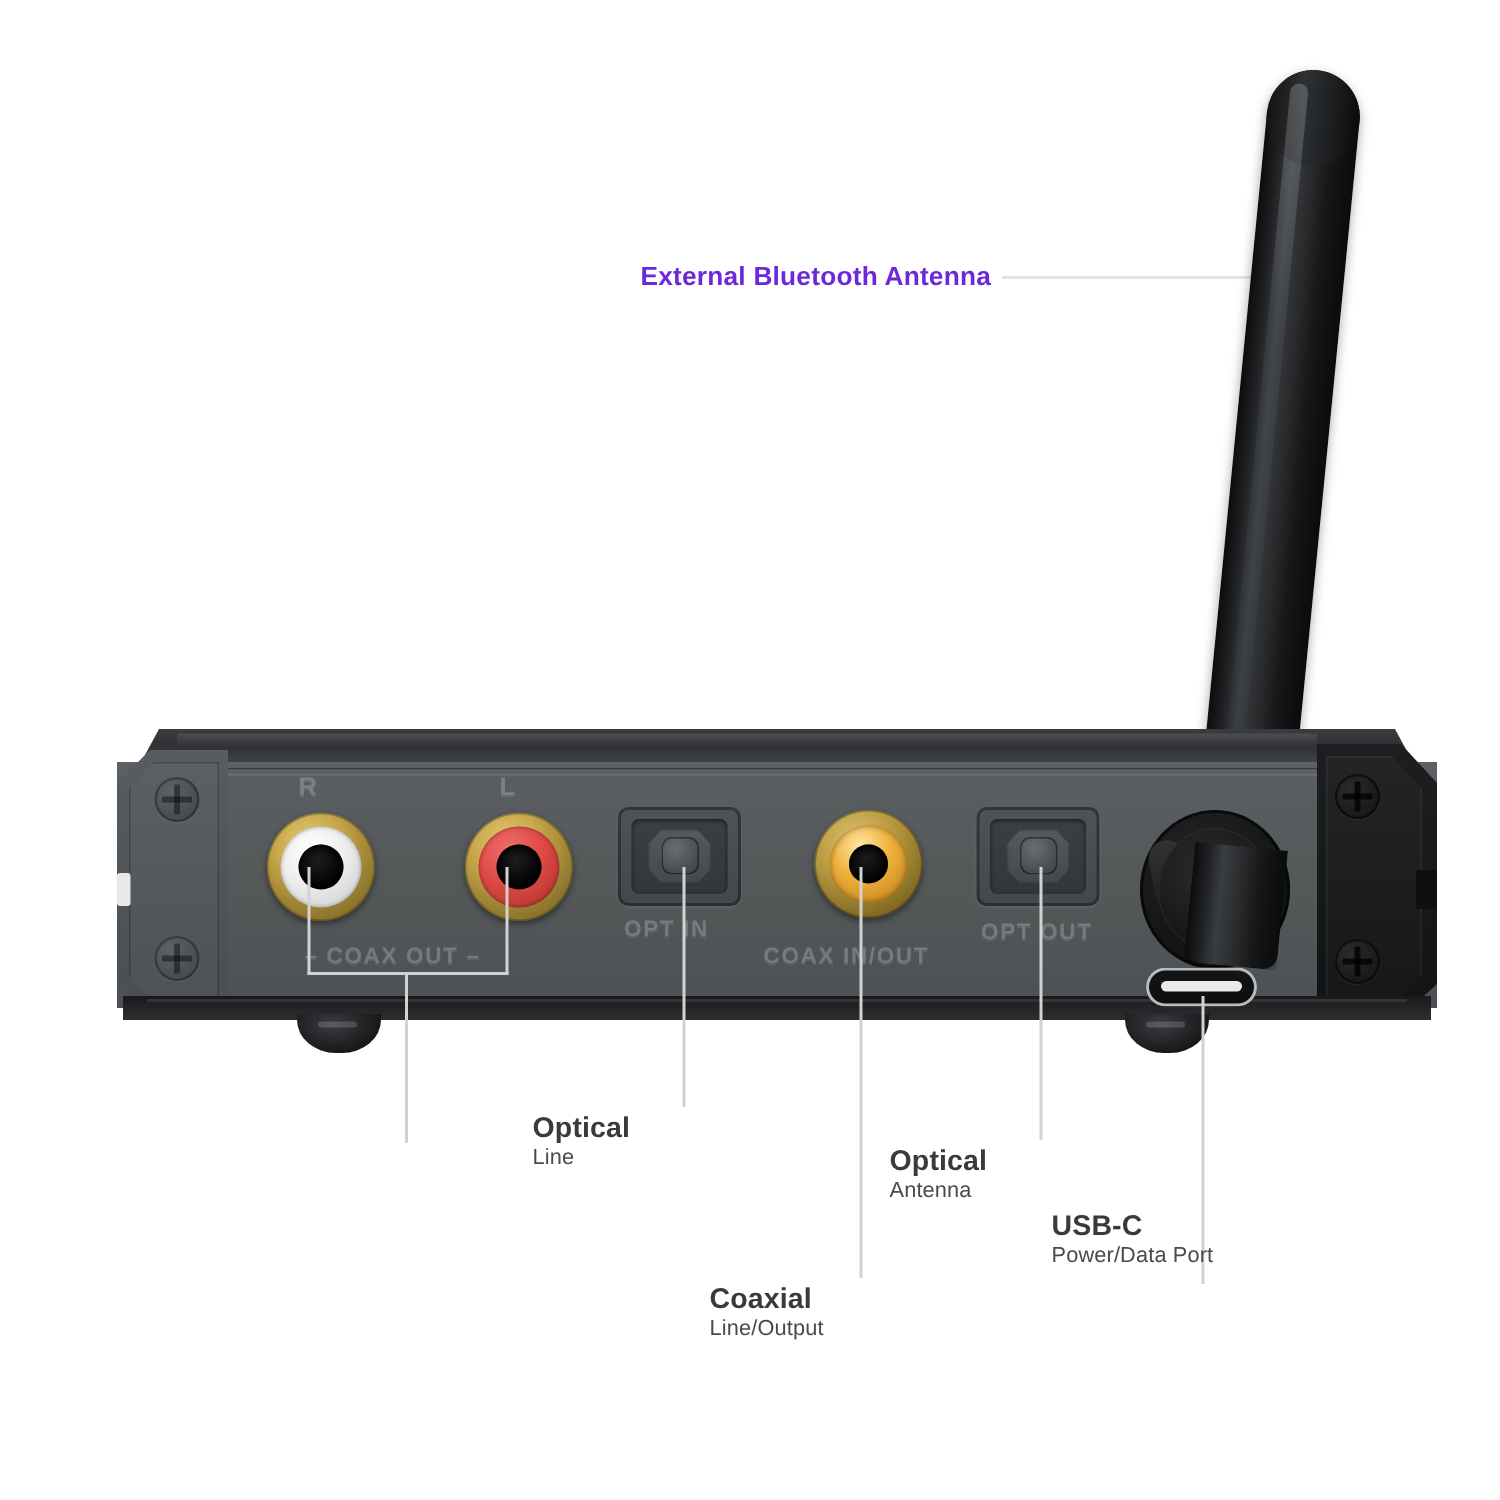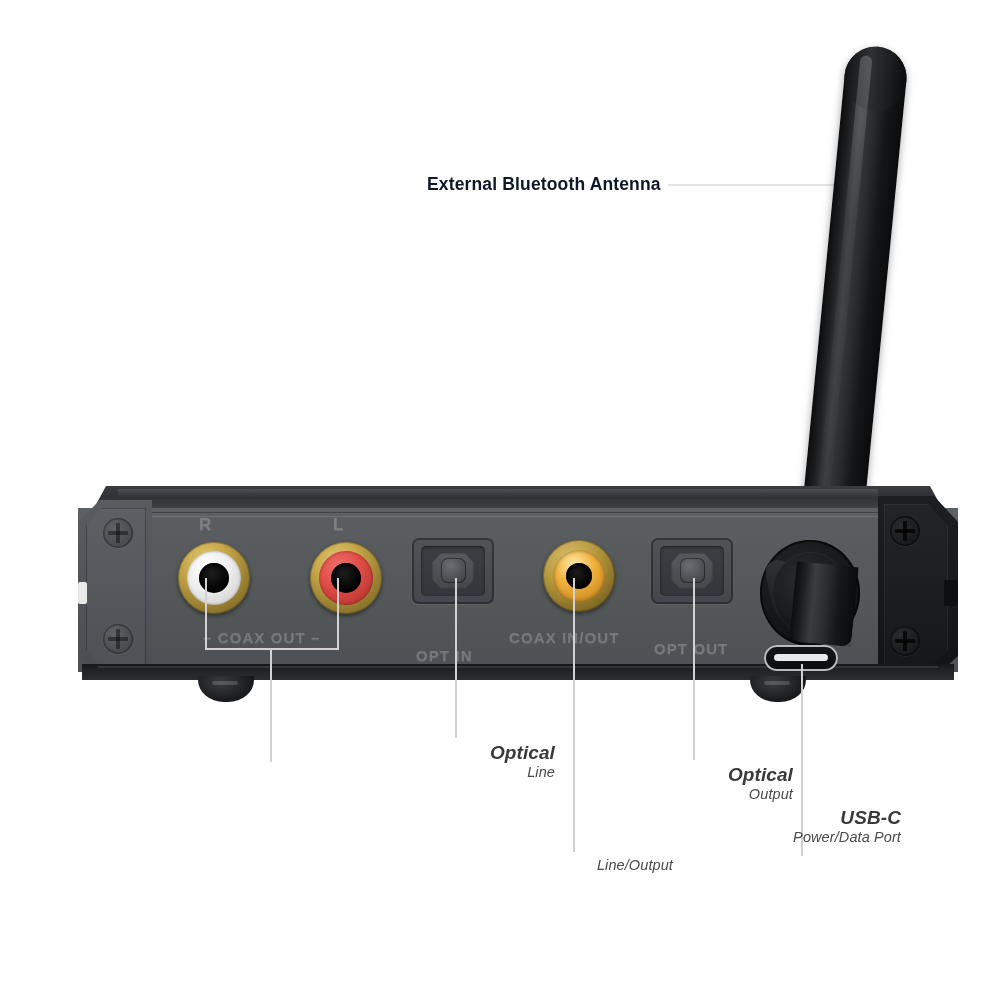--- a/index.html
+++ b/index.html
@@ -6,31 +6,31 @@
   body{
     width:1000px;height:1000px;
     background:#ffffff;
     font-family:"Liberation Sans", sans-serif;
     overflow:hidden;
     position:relative;
   }
   #stage{position:absolute;inset:0;width:1000px;height:1000px;}
 
   
-  .callout{position:absolute;text-align:right;white-space:nowrap;font-style:italic;}
+  .callout{position:absolute;text-align:left;white-space:nowrap;}
   .callout .c-title{
     font-size:19px;font-weight:bold;color:#3a3a3c;line-height:1.12;
     letter-spacing:.1px;
   }
   .callout .c-sub{
     font-size:14.5px;font-weight:normal;color:#4a4a4c;line-height:1.3;
     letter-spacing:.1px;
   }
   .antenna-label{
-    position:absolute;font-size:17.5px;font-weight:bold;color:#0f172a;
+    position:absolute;font-size:17.5px;font-weight:bold;color:#6d28d9;
     white-space:nowrap;letter-spacing:.15px;
   }
 
   
   .lead{position:absolute;background:#d2d2d2;}
   .lead-v{width:2px;}
   .lead-h{height:2px;}
   .lead-strong{background:#e4e4e4;}
 
   
@@ -304,34 +304,34 @@
       <div class="hole"></div>
     </div>
 
     <div class="silk" style="left:125px;top:143px;">– COAX OUT –</div>
 
     <div class="opt" style="left:334px;top:52px;">
       <div class="bay"></div>
       <div class="shutter"></div>
       <div class="nub"></div>
     </div>
-    <div class="silk" style="left:338px;top:125px;margin-top:36px;">OPT IN</div>
+    <div class="silk" style="left:338px;top:125px;">OPT IN</div>
 
     <div class="coax" style="left:465px;top:54px;">
       <div class="ring"></div>
       <div class="hole"></div>
     </div>
     <div class="silk" style="left:431px;top:143px;">COAX IN/OUT</div>
 
     <div class="opt" style="left:573px;top:52px;">
       <div class="bay"></div>
       <div class="shutter"></div>
       <div class="nub"></div>
     </div>
-    <div class="silk" style="left:576px;top:154px;">OPT OUT</div>
+    <div class="silk" style="left:576px;top:127px;">OPT OUT</div>
 
     <div class="bottom-rail"></div>
     <div class="rail-hi"></div>
     <div class="foot" style="left:120px;"></div>
     <div class="foot" style="left:672px;"></div>
   </div>
 
   <div class="ant-hinge"></div>
   <div class="ant-hinge-slot"></div>
   <div class="ant-hinge-in"></div>
@@ -358,26 +358,27 @@
 
   <div class="lead lead-v" style="left:801px;top:664px;height:192px;"></div>
 
 
   <div class="callout" style="left:355px;top:742px;width:200px;">
     <div class="c-title">Optical</div>
     <div class="c-sub">Line</div>
   </div>
 
   <div class="callout" style="left:473px;top:856px;width:200px;">
+    <div class="c-title">Coaxial</div>
     <div class="c-sub">Line/Output</div>
   </div>
 
   <div class="callout" style="left:593px;top:764px;width:200px;">
     <div class="c-title">Optical</div>
-    <div class="c-sub">Output</div>
+    <div class="c-sub">Antenna</div>
   </div>
 
   <div class="callout" style="left:701px;top:807px;width:200px;">
     <div class="c-title">USB-C</div>
     <div class="c-sub">Power/Data Port</div>
   </div>
 
 </div>
 
 </body></html>

